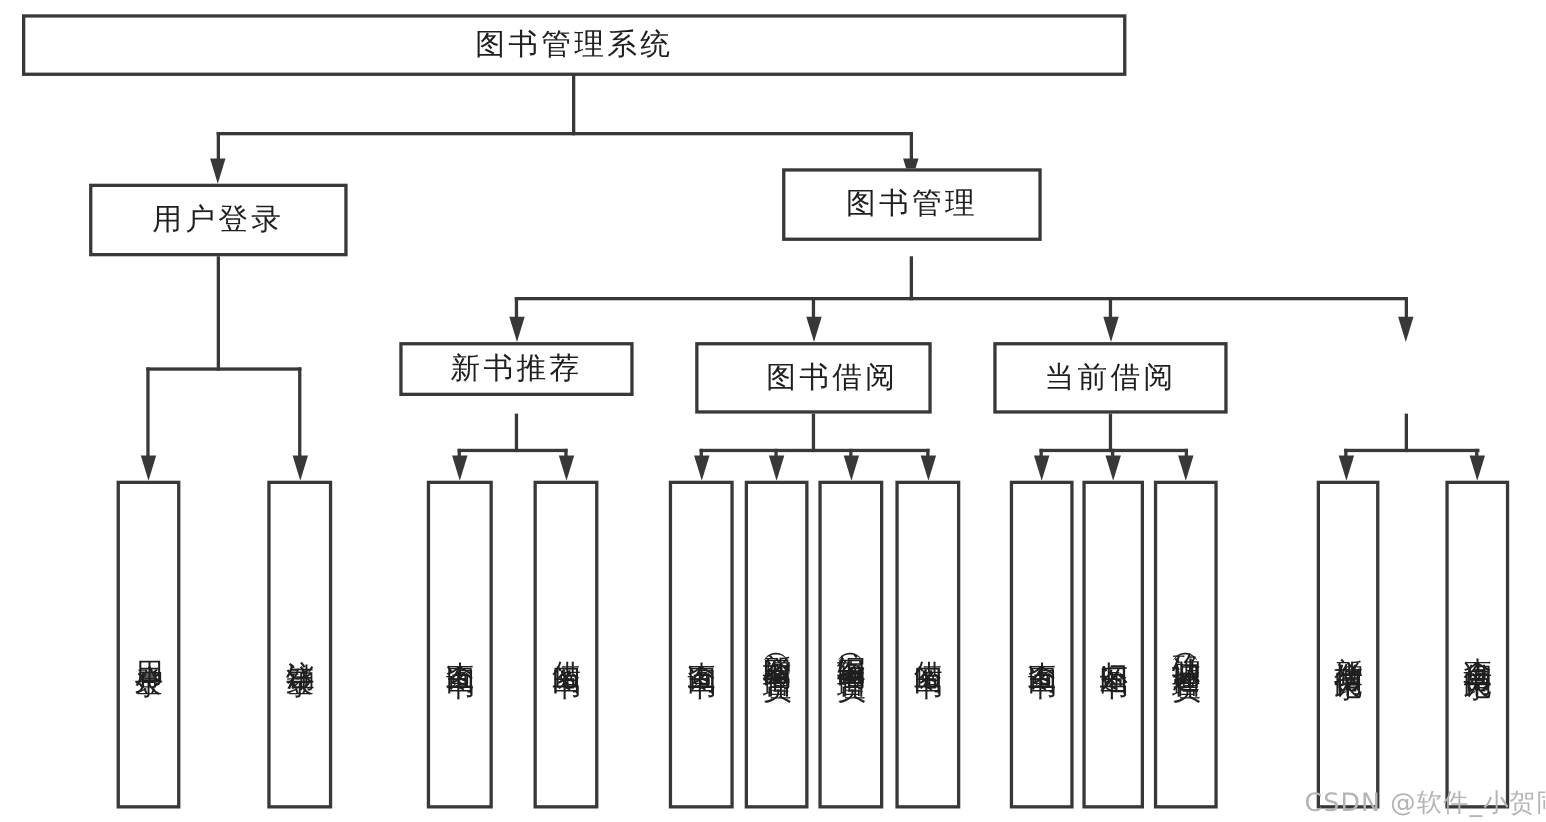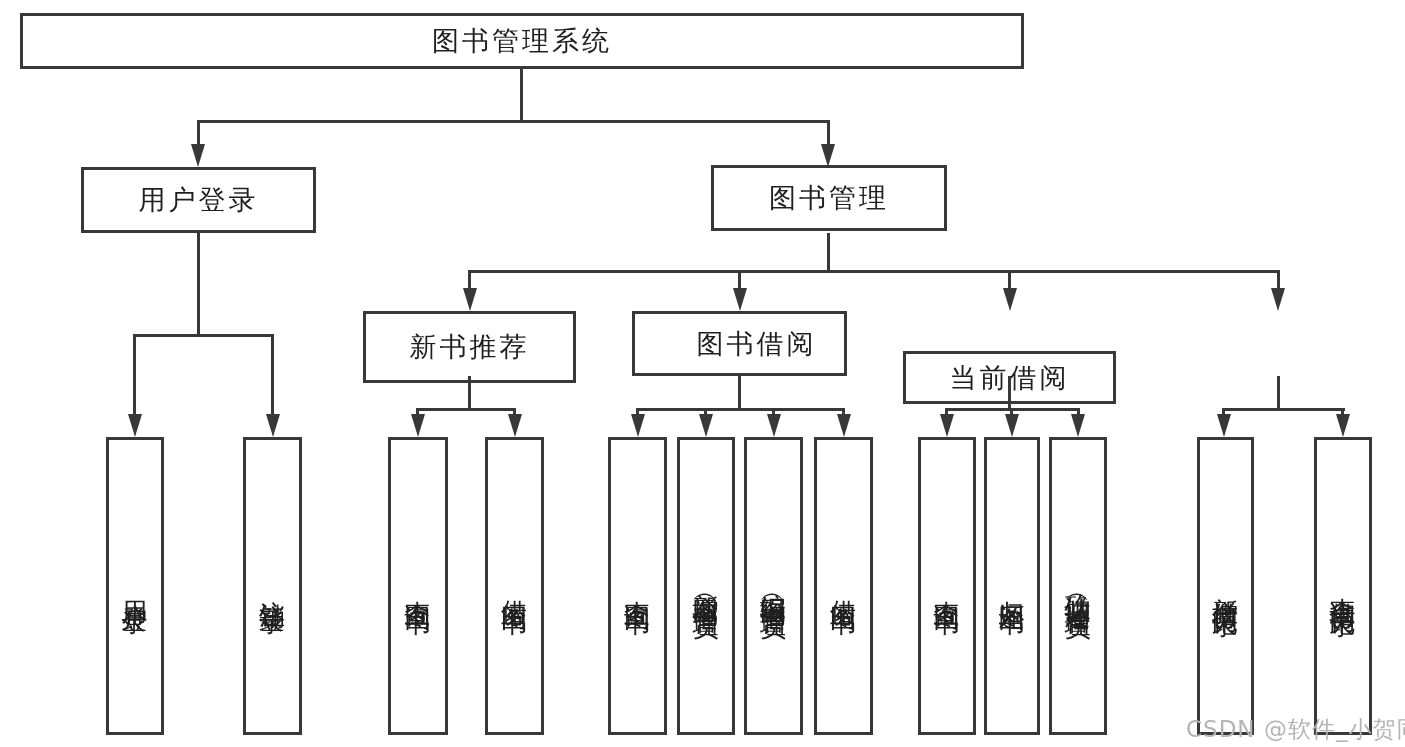--- a/index.html
+++ b/index.html
@@ -59,43 +59,43 @@
   <div class="box" style="left:20px; top:13px; width:1004px; height:56px;text-align:center;">图书管理系统</div>
 
   <div class="lv" style="left:520px; top:68px; height:55px;"></div>
   <div class="lh" style="left:197px; top:120px; width:633px;"></div>
   <div class="lv" style="left:197px; top:120px; height:28px;"></div>
   <div class="ah" style="left:191px; top:144px;"></div>
   <div class="lv" style="left:827px; top:120px; height:28px;"></div>
   <div class="ah" style="left:821px; top:144px;"></div>
 
   <div class="box" style="left:81px; top:167px; width:235px; height:66px;">用户登录</div>
-  <div class="box" style="left:711px; top:165px; width:236px; height:66px;">图书管理</div>
+  <div class="box" style="left:711px; top:153px; width:236px; height:66px;">图书管理</div>
 
   <div class="lv" style="left:197px; top:233px; height:104px;"></div>
   <div class="lh" style="left:133px; top:334px; width:141px;"></div>
   <div class="lv" style="left:133px; top:334px; height:84px;"></div>
   <div class="ah" style="left:128px; top:414px;"></div>
   <div class="lv" style="left:271px; top:334px; height:84px;"></div>
   <div class="ah" style="left:266px; top:414px;"></div>
 
   <div class="lv" style="left:827px; top:233px; height:40px;"></div>
   <div class="lh" style="left:468px; top:270px; width:812px;"></div>
   <div class="lv" style="left:468px; top:270px; height:20px;"></div>
   <div class="ah" style="left:463px; top:288px;"></div>
   <div class="lv" style="left:738px; top:270px; height:20px;"></div>
   <div class="ah" style="left:733px; top:288px;"></div>
   <div class="lv" style="left:1008px; top:270px; height:20px;"></div>
   <div class="ah" style="left:1003px; top:288px;"></div>
   <div class="lv" style="left:1277px; top:270px; height:20px;"></div>
   <div class="ah" style="left:1271px; top:288px;"></div>
 
-  <div class="box" style="left:363px; top:311px; width:213px; height:72px;">新书推荐</div>
+  <div class="box" style="left:363px; top:311px; width:213px; height:49px;">新书推荐</div>
   <div class="box" style="left:632px; top:311px; width:215px; height:65px;padding-left:34px;">图书借阅</div>
-  <div class="box" style="left:903px; top:311px; width:213px; height:53px;margin-top:40px;">当前借阅</div>
+  <div class="box" style="left:903px; top:311px; width:213px; height:65px;">当前借阅</div>
 
   <div class="lv" style="left:468px; top:376px; height:35px;"></div>
   <div class="lh" style="left:416px; top:408px; width:100px;"></div>
   <div class="lv" style="left:416px; top:408px; height:10px;"></div>
   <div class="ah" style="left:411px; top:414px;"></div>
   <div class="lv" style="left:513px; top:408px; height:10px;"></div>
   <div class="ah" style="left:508px; top:414px;"></div>
 
   <div class="lv" style="left:738px; top:376px; height:35px;"></div>
   <div class="lh" style="left:636px; top:408px; width:209px;"></div>

